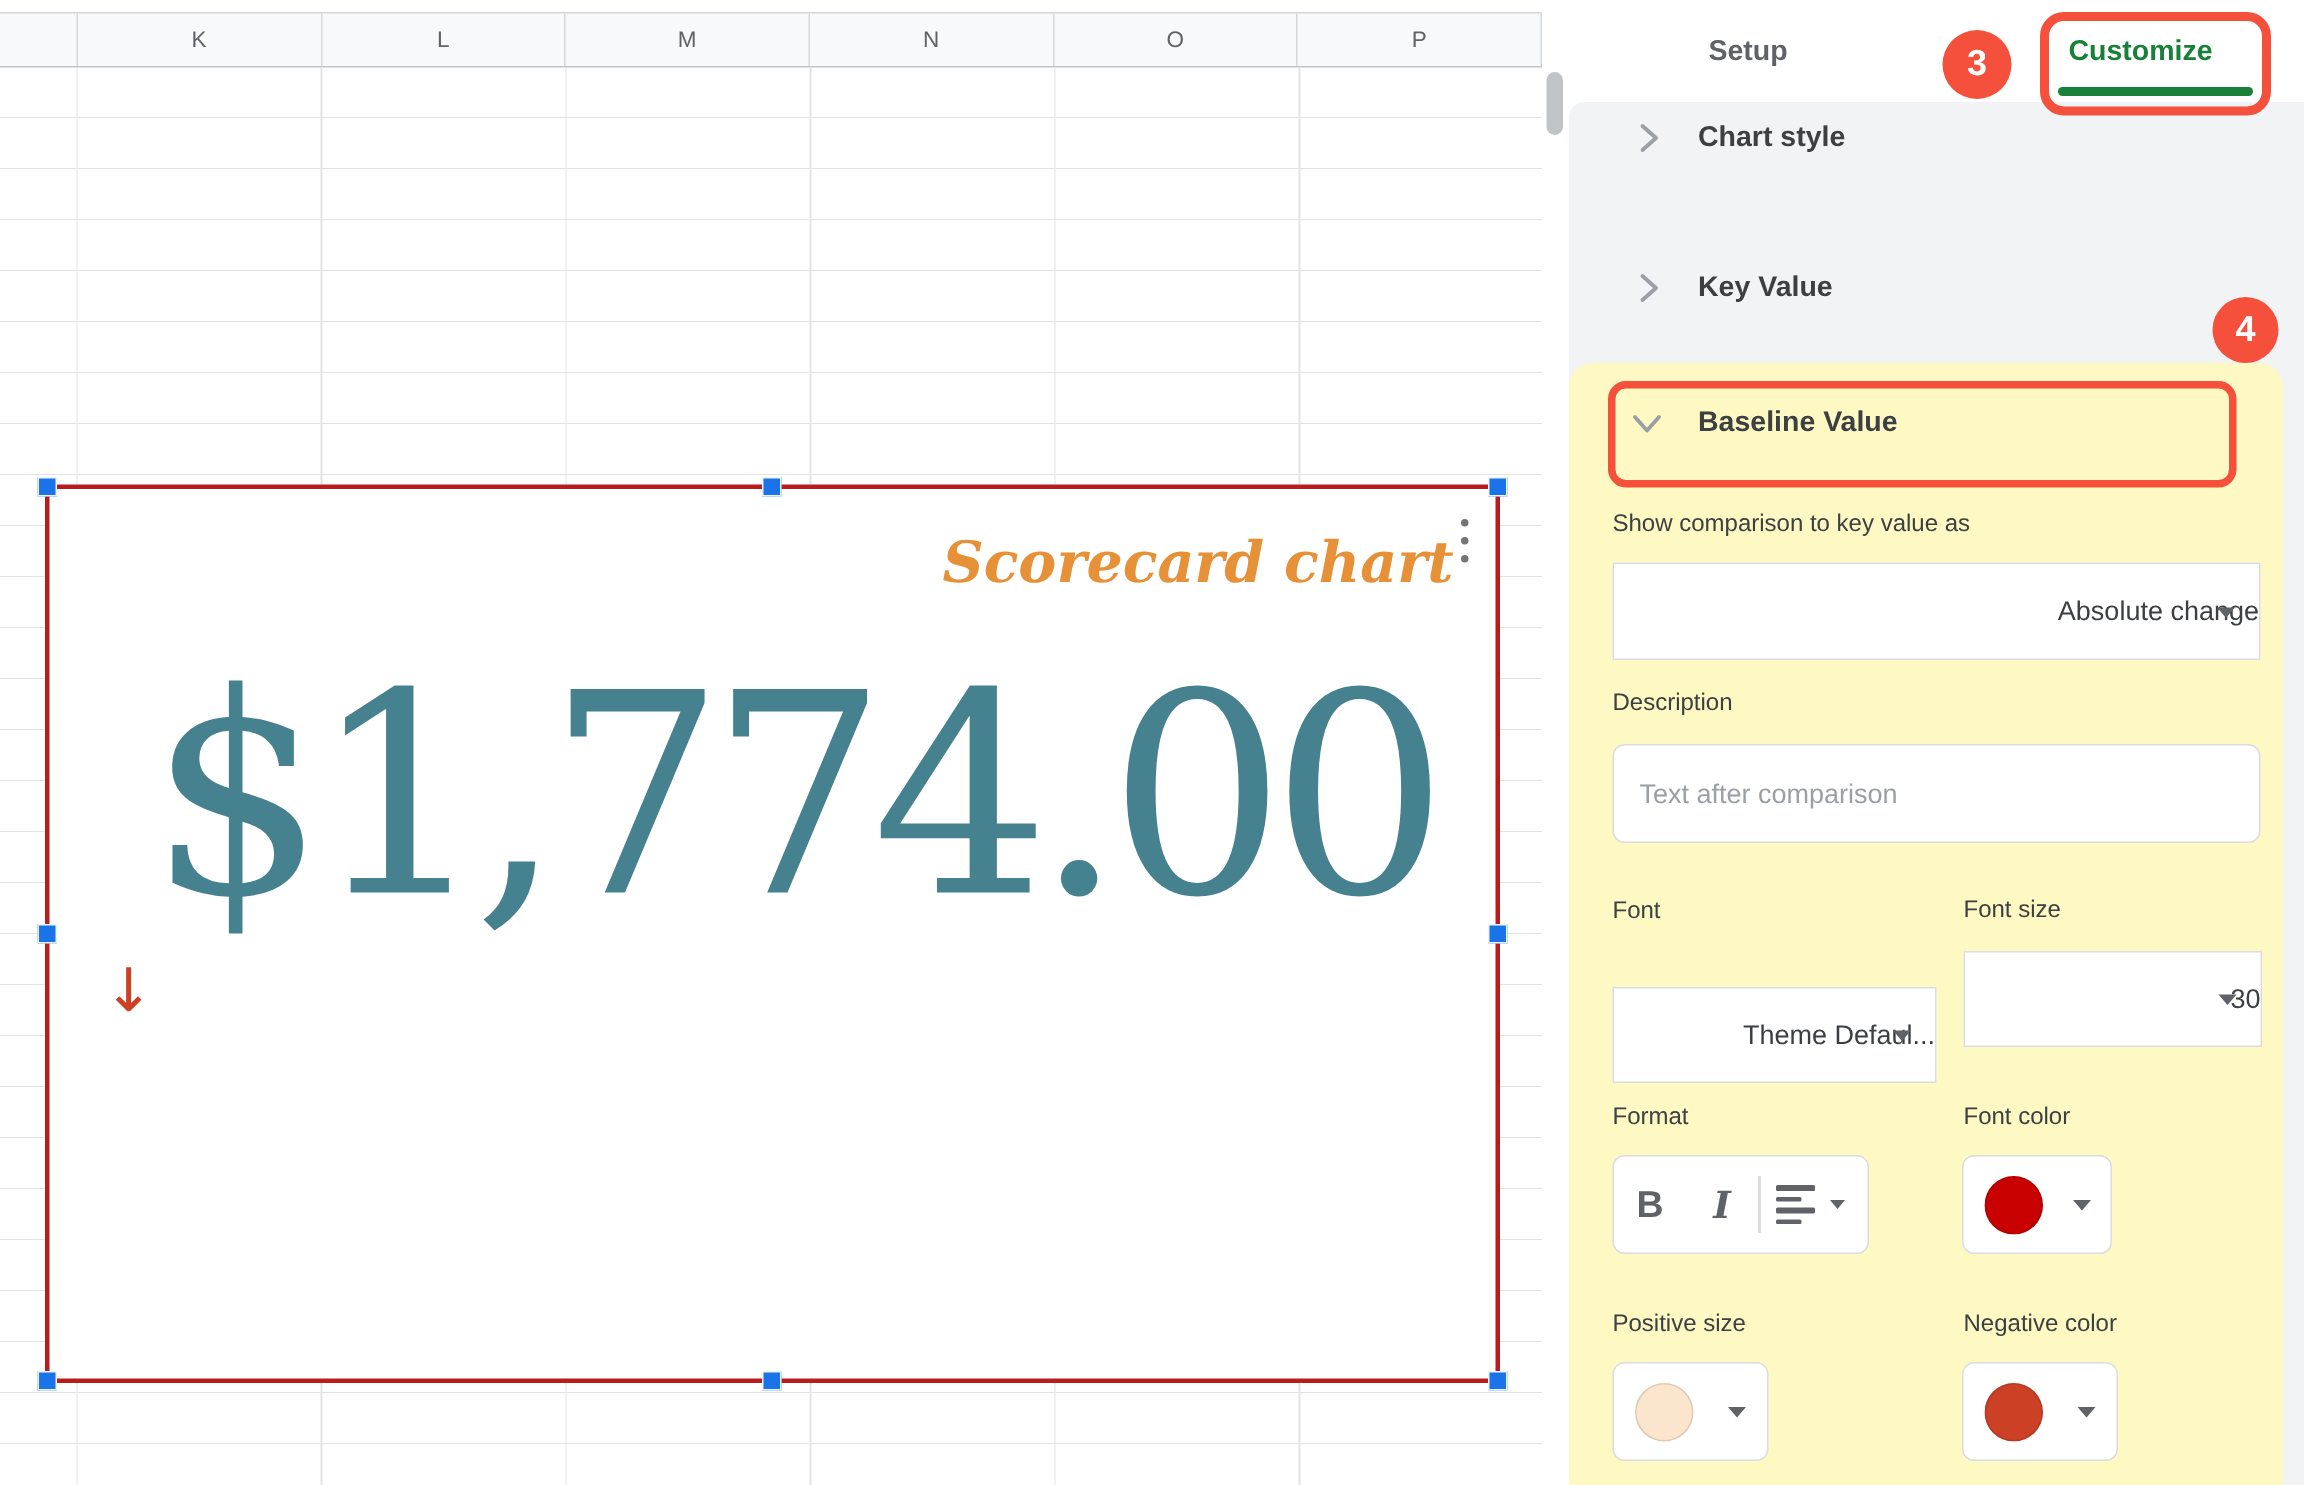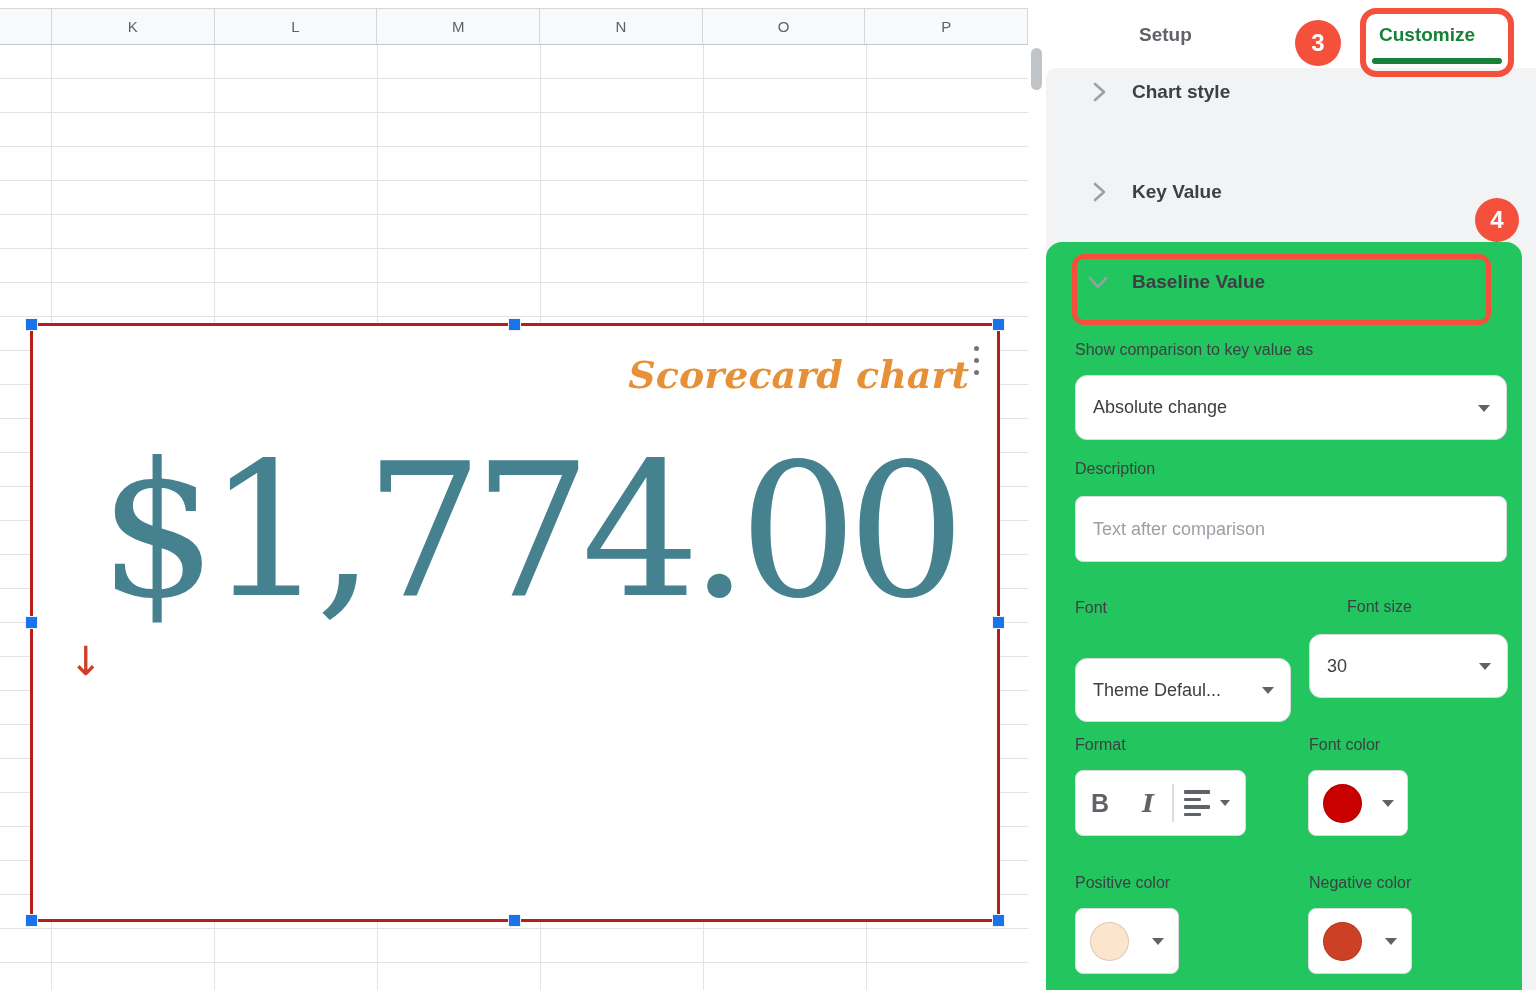--- a/index.html
+++ b/index.html
@@ -52,27 +52,27 @@
   #tab-setup { left:93px; color:#5f6368; }
   #tab-customize { left:333px; }
   #tab-underline { position:absolute; left:326px; top:58px; width:130px; height:6px;
     border-radius:3px; }
   .section-row { position:absolute; left:0; width:476px; height:60px; display:flex;
     align-items:center; cursor:pointer; }
   .section-row .chev { margin-left:42px; }
   .section-label { margin-left:22px; font-size:19px; font-weight:bold; color:#3c4043; }
   #row-chart-style { top:62px; }
   #row-key-value { top:162px; }
-  #card { position:absolute; left:0; top:242px; width:476px; height:748px; background:#22c55e;
+  #card { position:absolute; left:0; top:242px; width:476px; height:748px; background:#fef9c3;
     border-radius:16px 16px 0 0; }
   #row-baseline { position:absolute; left:0; top:12px; width:440px; height:56px;
     display:flex; align-items:center; cursor:pointer; }
   .field-label { position:absolute; font-size:16px; color:#3c4043; }
-  .selectbox { position:absolute; border:1.5px solid #dadce0; border-radius:12px; background:#fff;
-    display:flex; align-items:center; cursor:pointer; }
+  .selectbox { position:absolute; border:1.5px solid #dadce0; border-radius:0; background:#fff;
+    display:flex; align-items:center; cursor:pointer;justify-content:flex-end; }
   .selectbox .val { margin-left:17px; font-size:18px; color:#3c4043; white-space:nowrap; }
   .caret { width:0; height:0; border-left:6px solid transparent; border-right:6px solid transparent;
     border-top:7px solid #5f6368; position:absolute; right:16px; top:calc(50% - 3px); }
   .caret.inline { position:static; margin-left:10px; }
   .textinput { position:absolute; border:1.5px solid #dadce0; border-radius:8px; background:#fff;
     font-size:18px; color:#3c4043; padding:0 17px; outline:none;
     font-family:"Liberation Sans", sans-serif; }
   .textinput::placeholder { color:#9aa0a6; }
   .iconbar { position:absolute; border:1.5px solid #dadce0; border-radius:8px; background:#fff;
     display:flex; align-items:center; }
@@ -168,21 +168,21 @@
       <div class="field-label" style="left:29px; top:99px;">Show comparison to key value as</div>
       <div class="selectbox" style="left:29px; top:133px; width:432px; height:65px;">
         <span class="val">Absolute change</span>
         <span class="caret"></span>
       </div>
 
       <div class="field-label" style="left:29px; top:218px;">Description</div>
       <input class="textinput" style="left: 29px; top: 254px; width: 432px; height: 66px;" value="" placeholder="Text after comparison">
 
       <div class="field-label" style="left:29px; top:357px;">Font</div>
-      <div class="field-label" style="left:263px; top:356px;margin-left:38px;">Font size</div>
+      <div class="field-label" style="left:263px; top:356px;">Font size</div>
       <div class="selectbox" style="left:29px; top:392px; width:216px; height:64px;margin-top:24px;">
         <span class="val">Theme Defaul...</span>
         <span class="caret"></span>
       </div>
       <div class="selectbox" style="left:263px; top:392px; width:199px; height:64px;">
         <span class="val">30</span>
         <span class="caret"></span>
       </div>
 
       <div class="field-label" style="left:29px; top:494px;">Format</div>
@@ -199,21 +199,21 @@
             <span class="bar" style="width:17px;"></span>
           </span>
           <span class="caret inline" style="border-left-width:5px;border-right-width:5px;border-top-width:6px;"></span>
         </div>
       </div>
       <div class="color-chip-box" style="left:262px; top:528px; width:100px; height:66px;">
         <span class="chip-circle" id="chip-font-color" style="background: rgb(200, 0, 0);"></span>
         <span class="caret" style="right:13px;"></span>
       </div>
 
-      <div class="field-label" style="left:29px; top:632px;">Positive color</div>
+      <div class="field-label" style="left:29px; top:632px;">Positive size</div>
       <div class="field-label" style="left:263px; top:632px;">Negative color</div>
       <div class="color-chip-box" style="left:29px; top:666px; width:104px; height:66px;">
         <span class="chip-circle" id="chip-positive" style="background: rgb(252, 229, 205);"></span>
         <span class="caret" style="right:14px;"></span>
       </div>
       <div class="color-chip-box" style="left:262px; top:666px; width:104px; height:66px;">
         <span class="chip-circle" id="chip-negative" style="background: rgb(204, 65, 37);"></span>
         <span class="caret" style="right:14px;"></span>
       </div>
     </div>

